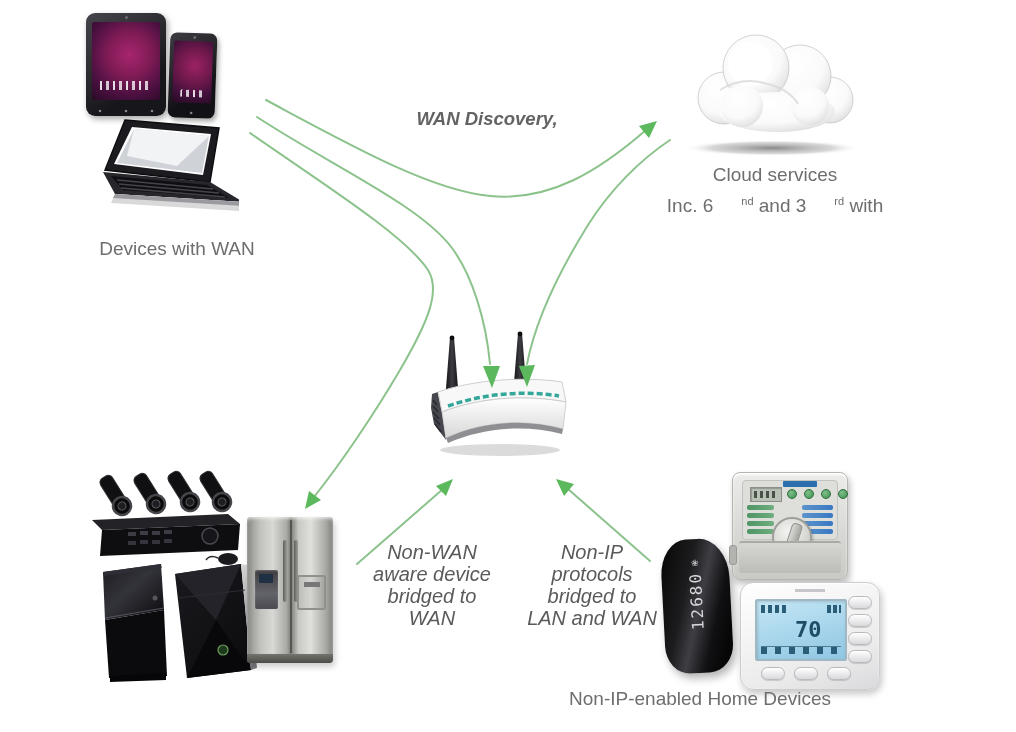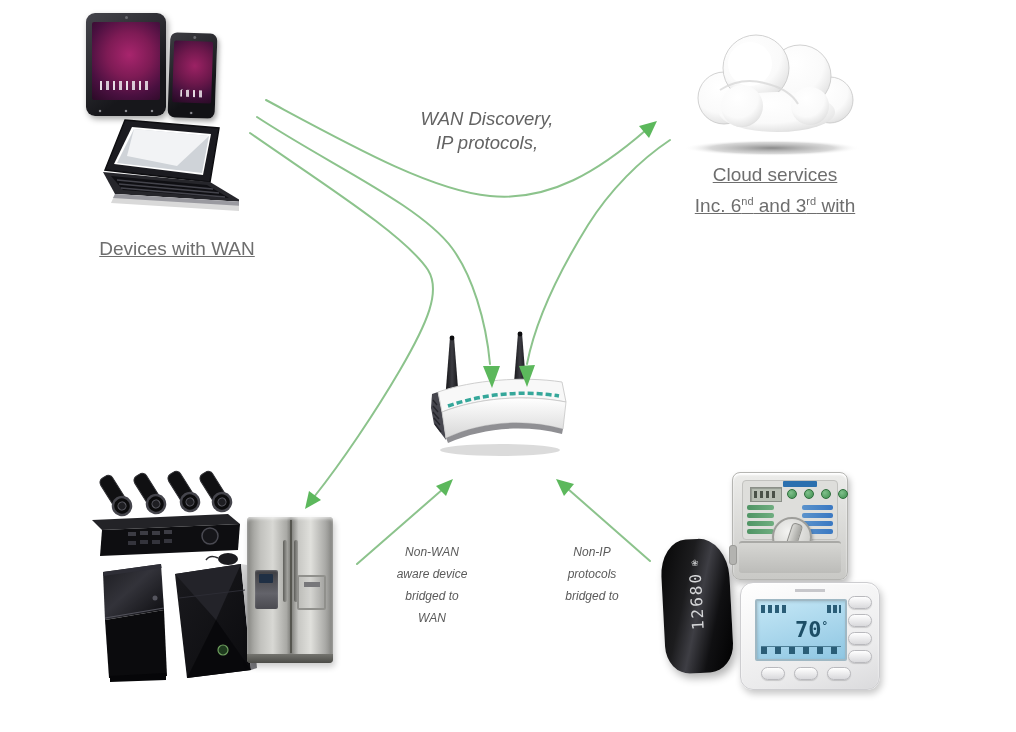--- a/index.html
+++ b/index.html
@@ -5,25 +5,25 @@
   html,body{margin:0;padding:0;background:#ffffff;}
   .canvas{position:relative;width:1016px;height:732px;background:#fff;overflow:hidden;
           font-family:"Liberation Sans",sans-serif;}
   .arrows{position:absolute;left:0;top:0;z-index:3;pointer-events:none;}
   .arrow-line{fill:none;stroke:var(--arrow-line,#8cc38c);stroke-width:2;stroke-linecap:round;}
   .arrow-head{fill:var(--arrow-head,#5cb85c);stroke:none;}
 
   .label{position:absolute;color:var(--label-text,#6e6e6e);font-size:19px;line-height:26px;
          text-align:center;z-index:4;}
   .ann{position:absolute;color:var(--annotation-text,#5a5a5a);text-align:center;z-index:4;}
-  .ann-wan{left:377px;top:107px;width:220px;font-size:18.5px;font-weight:normal;font-style:italic;line-height:24px;color:#636363;}
-  .ann-side{font-style:italic;font-size:12px;line-height:22px;}
+  .ann-wan{left:377px;top:107px;width:220px;font-size:18.5px;font-weight:bold;font-style:italic;line-height:24px;color:#636363;}
+  .ann-side{font-style:italic;font-size:20px;line-height:22px;}
   .ann-nonwan{left:363px;top:541px;width:138px;}
   .ann-nonip{left:522px;top:541px;width:140px;}
-  sup{font-size:11px;}
+  sup{font-size:11px;margin-left:28px;}
 
   
   .tablet{position:absolute;left:86px;top:13px;width:80px;height:103px;z-index:2;
     background:linear-gradient(145deg,#45454c,#17171b 70%);border-radius:9px;
     box-shadow:2px 3px 6px rgba(0,0,0,.35);}
   .tablet .screen{position:absolute;left:6px;top:9px;right:6px;height:78px;border-radius:2px;
     background:radial-gradient(circle at 55% 42%,#a8256d 0%,#7e1b55 38%,#4a1040 70%,#2a0a26 100%);}
   .cam-dot{position:absolute;top:3px;left:50%;width:3px;height:3px;margin-left:-1px;border-radius:50%;background:#6a6a70;}
   .eq{position:absolute;left:8px;right:8px;bottom:10px;height:9px;
     background:repeating-linear-gradient(90deg,rgba(255,255,255,.95) 0 2px,transparent 2px 6px,rgba(255,255,255,.85) 6px 9px,transparent 9px 13px);
@@ -352,42 +352,43 @@
         <i></i>
         <i></i>
       </div>
     <div class="botbtns">
         <i></i>
         <i></i>
         <i></i>
       </div>
   </div>
 
-  <div class="label" style="left:57px;top:236px;width:240px;text-decoration:underline;">
+  <div class="label" style="left:57px;top:236px;width:240px;">
     <div>Devices with WAN</div>
   </div>
 
-  <div class="label" style="left:655px;top:162px;width:240px;text-decoration:underline;">
+  <div class="label" style="left:655px;top:162px;width:240px;">
     <div>Cloud services</div>
     <div><span>Inc. 6</span><sup>nd</sup><span> and 3</span><sup>rd</sup><span> with</span></div>
   </div>
 
 
+  <div class="label" style="left:530px;top:686px;width:340px;">Non-IP-enabled Home Devices</div>
 
   <div class="ann ann-wan">
     <div>WAN Discovery,</div>
-    <div>IP protocols,</div>
   </div>
 
   <div class="ann ann-side ann-nonwan">
     <div>Non-WAN</div>
     <div>aware device</div>
     <div>bridged to</div>
     <div>WAN</div>
   </div>
 
   <div class="ann ann-side ann-nonip">
     <div>Non-IP</div>
     <div>protocols</div>
     <div>bridged to</div>
+    <div>LAN and WAN</div>
   </div>
 
 </div>
 
 </body></html>

